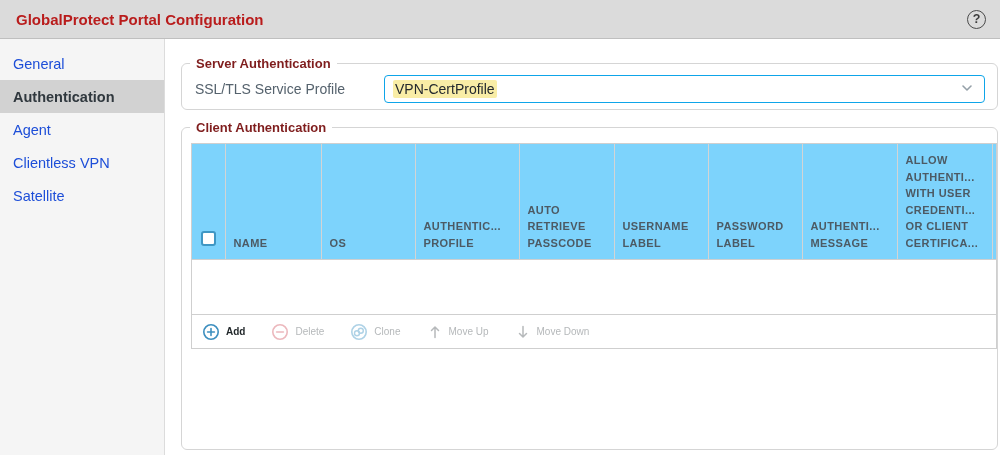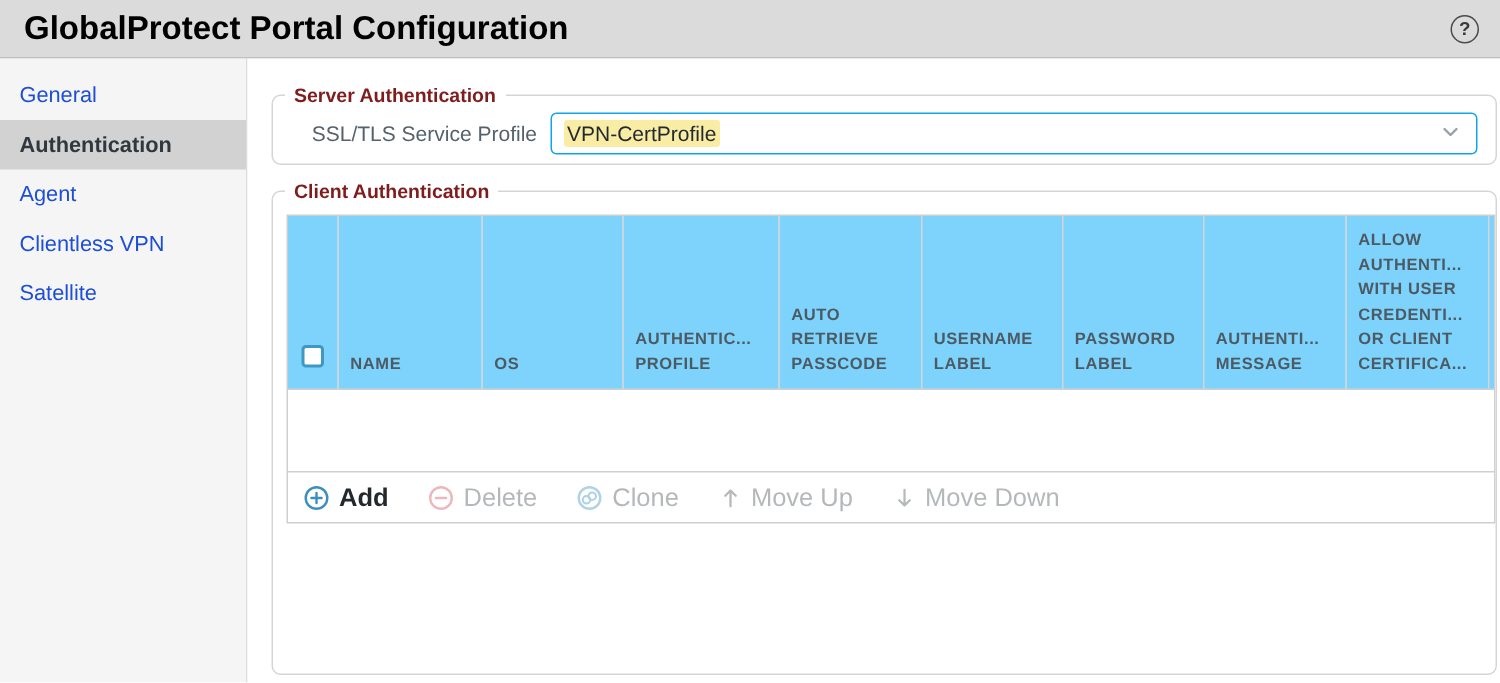--- a/index.html
+++ b/index.html
@@ -2,21 +2,21 @@
 <html><head>
 <meta charset="utf-8">
 <style>
   * { margin:0; padding:0; box-sizing:border-box; }
   html,body { width:1000px; height:455px; overflow:hidden; background:#fff;
     font-family:"Liberation Sans","DejaVu Sans",sans-serif; }
 
   
   .titlebar { height:39px; background:#dbdbdb; border-bottom:1px solid #bfbfbf;
     display:flex; align-items:center; padding:0 14px 0 16px; }
-  .titlebar .title { font-size:22px; font-weight:bold; color:#000000; flex:1; }
+  .titlebar .title { font-size:15px; font-weight:bold; color:#b91c1c; flex:1; }
   .help-btn { width:19px; height:19px; border:1.6px solid #4a4a4a; border-radius:50%;
     display:flex; align-items:center; justify-content:center; font-size:12.5px;
     font-weight:bold; color:#3a3a3a; cursor:pointer; background:transparent; }
 
   
   .layout { display:flex; height:416px; }
   .sidebar { width:165px; background:#f5f5f5; border-right:1px solid #dcdcdc;
     padding-top:8px; flex-shrink:0; }
   .side-item { height:33px; display:flex; align-items:center; padding-left:13px;
     font-size:14.5px; color:#1d4ed8; cursor:pointer; }
@@ -24,22 +24,22 @@
   .content { flex:1; background:#fff; position:relative; }
 
   
   fieldset { border:1px solid #d5d5d5; border-radius:6px; margin-left:16px; margin-right:3px; }
   fieldset legend { font-size:13px; font-weight:bold; color:#7f1d1d;
     padding:0 6px; margin-left:8px; }
   .fs-server { margin-top:17px; height:54px; }
   .fs-client { margin-top:10px; height:330px; }
 
   .form-row { display:flex; align-items:center; padding:4px 12px 0 0; }
-  .form-label { width:176px; text-align:right; font-size:14px; color:#55626d;
-    margin-right:9px; flex-shrink:0; }
+  .form-label { width:176px; text-align:center; font-size:14px; color:#55626d;
+    margin-right:26px; flex-shrink:0; }
   .select-box { flex:1; height:28px; border:1px solid #0ea5e9; border-radius:4px;
     background:#fff; display:flex; align-items:center; padding:0 10px 0 8px;
     font-size:14px; color:#24292e; cursor:pointer; }
   .select-box .sel-text { flex:1; }
   .chevron { color:#95a0a8; flex-shrink:0; }
 
   .hl { background:#f9eda6; padding:1px 2px; border-radius:2px; }
 
   
   .table-wrap { width:806px; margin:8px 0 0 9px; border:1px solid #cfcfcf;
@@ -57,21 +57,21 @@
   tr.alt td { background:#e9f1f6; }
   .cb { width:15px; height:15px; border:2px solid #3f97c4; border-radius:3px;
     background:#fff; display:inline-block; cursor:pointer; }
   .cb.gray { border:2px solid #c9c9c9; background:#fdfdfd; }
   .cb-cell { vertical-align:bottom; padding:8px 0 9px 9px; }
   td.cb-cell { vertical-align:top; padding-top:8px; }
 
   .filler { height:54px; background:#fff; }
   .tfoot { height:34px; border-top:1px solid #cfcfcf; background:#fff;
     display:flex; align-items:center; padding-left:10px; gap:26px; }
-  .tool { display:inline-flex; align-items:center; gap:6px; font-size:17px;
+  .tool { display:inline-flex; align-items:center; gap:6px; font-size:10px;
     color:#b5b8ba; cursor:default;justify-content:center; }
   .tool.enabled { color:#22282b; font-weight:bold; cursor:pointer; }
   .tool svg { display:block; }
 </style>
 </head>
 <body>
 
 <div class="titlebar">
   <div class="title">GlobalProtect Portal Configuration</div>
   <div class="help-btn">?</div>

